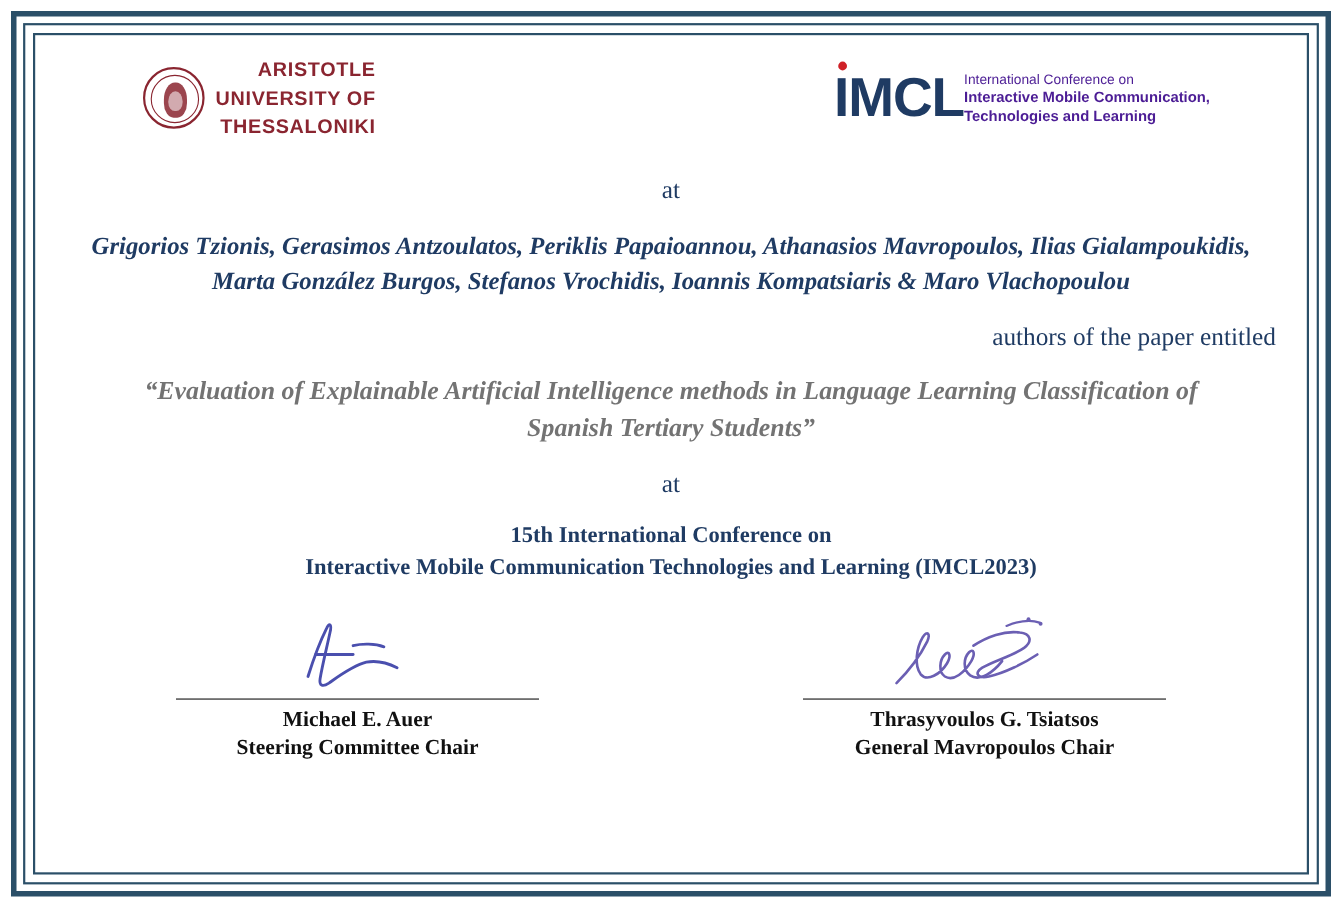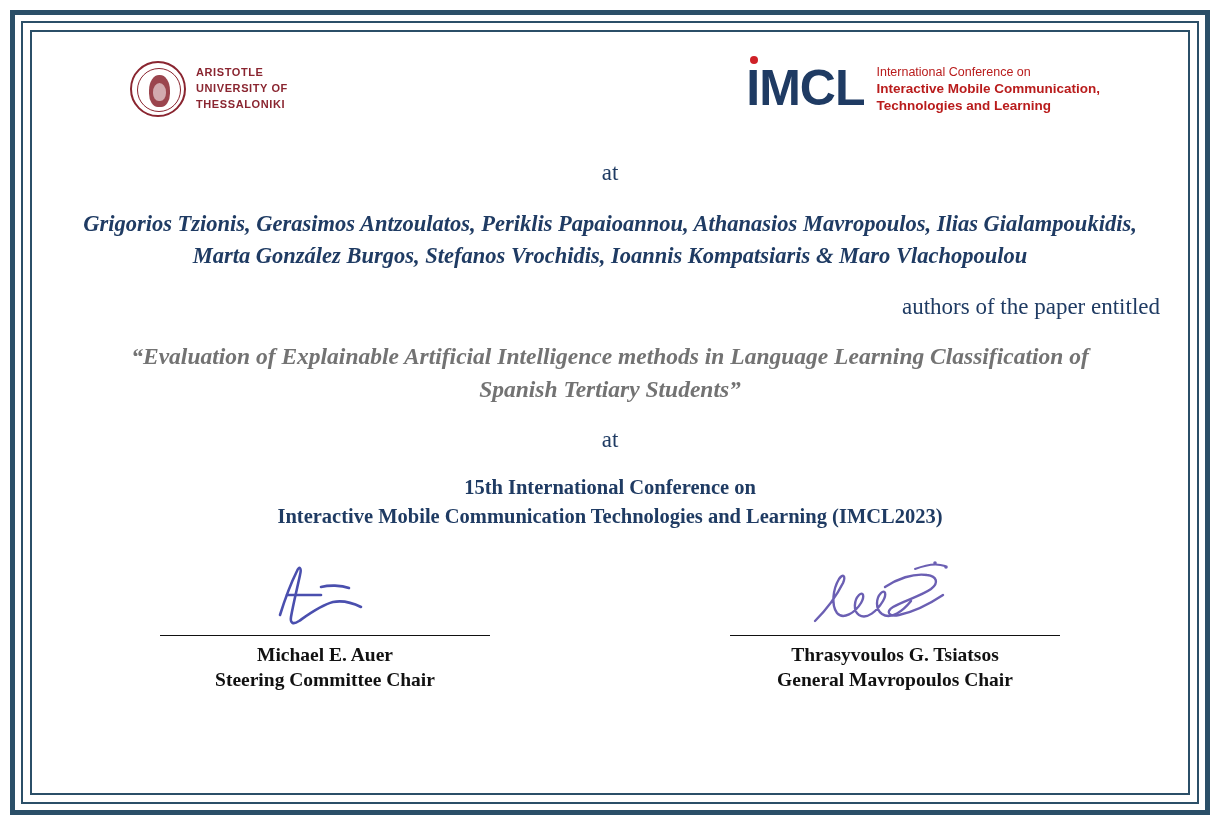--- a/index.html
+++ b/index.html
@@ -85,51 +85,51 @@
     position: absolute;
     left: 4px; top: 8px;
     width: 13px; height: 18px;
     background: #fff;
     border-radius: 50% 50% 45% 45%;
     opacity: .55;
   }
   .auth-text {
     color: #8a2530;
     font-family: "Liberation Sans", sans-serif;
-    font-size: 11px;
+    font-size: 18px;
     font-weight: bold;
     letter-spacing: .6px;
     line-height: 1.45;
+    text-align: right;
   }
   .auth-text div { white-space: nowrap; }
 
   .imcl-logo {
     display: flex;
     align-items: center;
-    gap: 12px;
   }
   .imcl-mark {
     font-family: "Liberation Sans", sans-serif;
     font-size: 50px;
     font-weight: bold;
     color: #1f3b63;
     letter-spacing: -1px;
     line-height: .95;
     position: relative;
   }
   .imcl-mark .dot {
     position: absolute;
     left: 4px; top: -9px;
     width: 8px; height: 8px;
     border-radius: 50%;
     background: #cf2027;
   }
   .imcl-words {
     font-family: "Liberation Sans", sans-serif;
-    color: #b91c1c;
+    color: #4c1d95;
     font-size: 13.5px;
     line-height: 1.28;
   }
   .imcl-words .l1 { font-weight: normal; font-size: 12.5px; }
   .imcl-words .l2, .imcl-words .l3 { font-weight: bold; }
 
   .iaoe-logo {
     font-family: "Liberation Sans", sans-serif;
     font-size: 47px;
     font-weight: bold;

